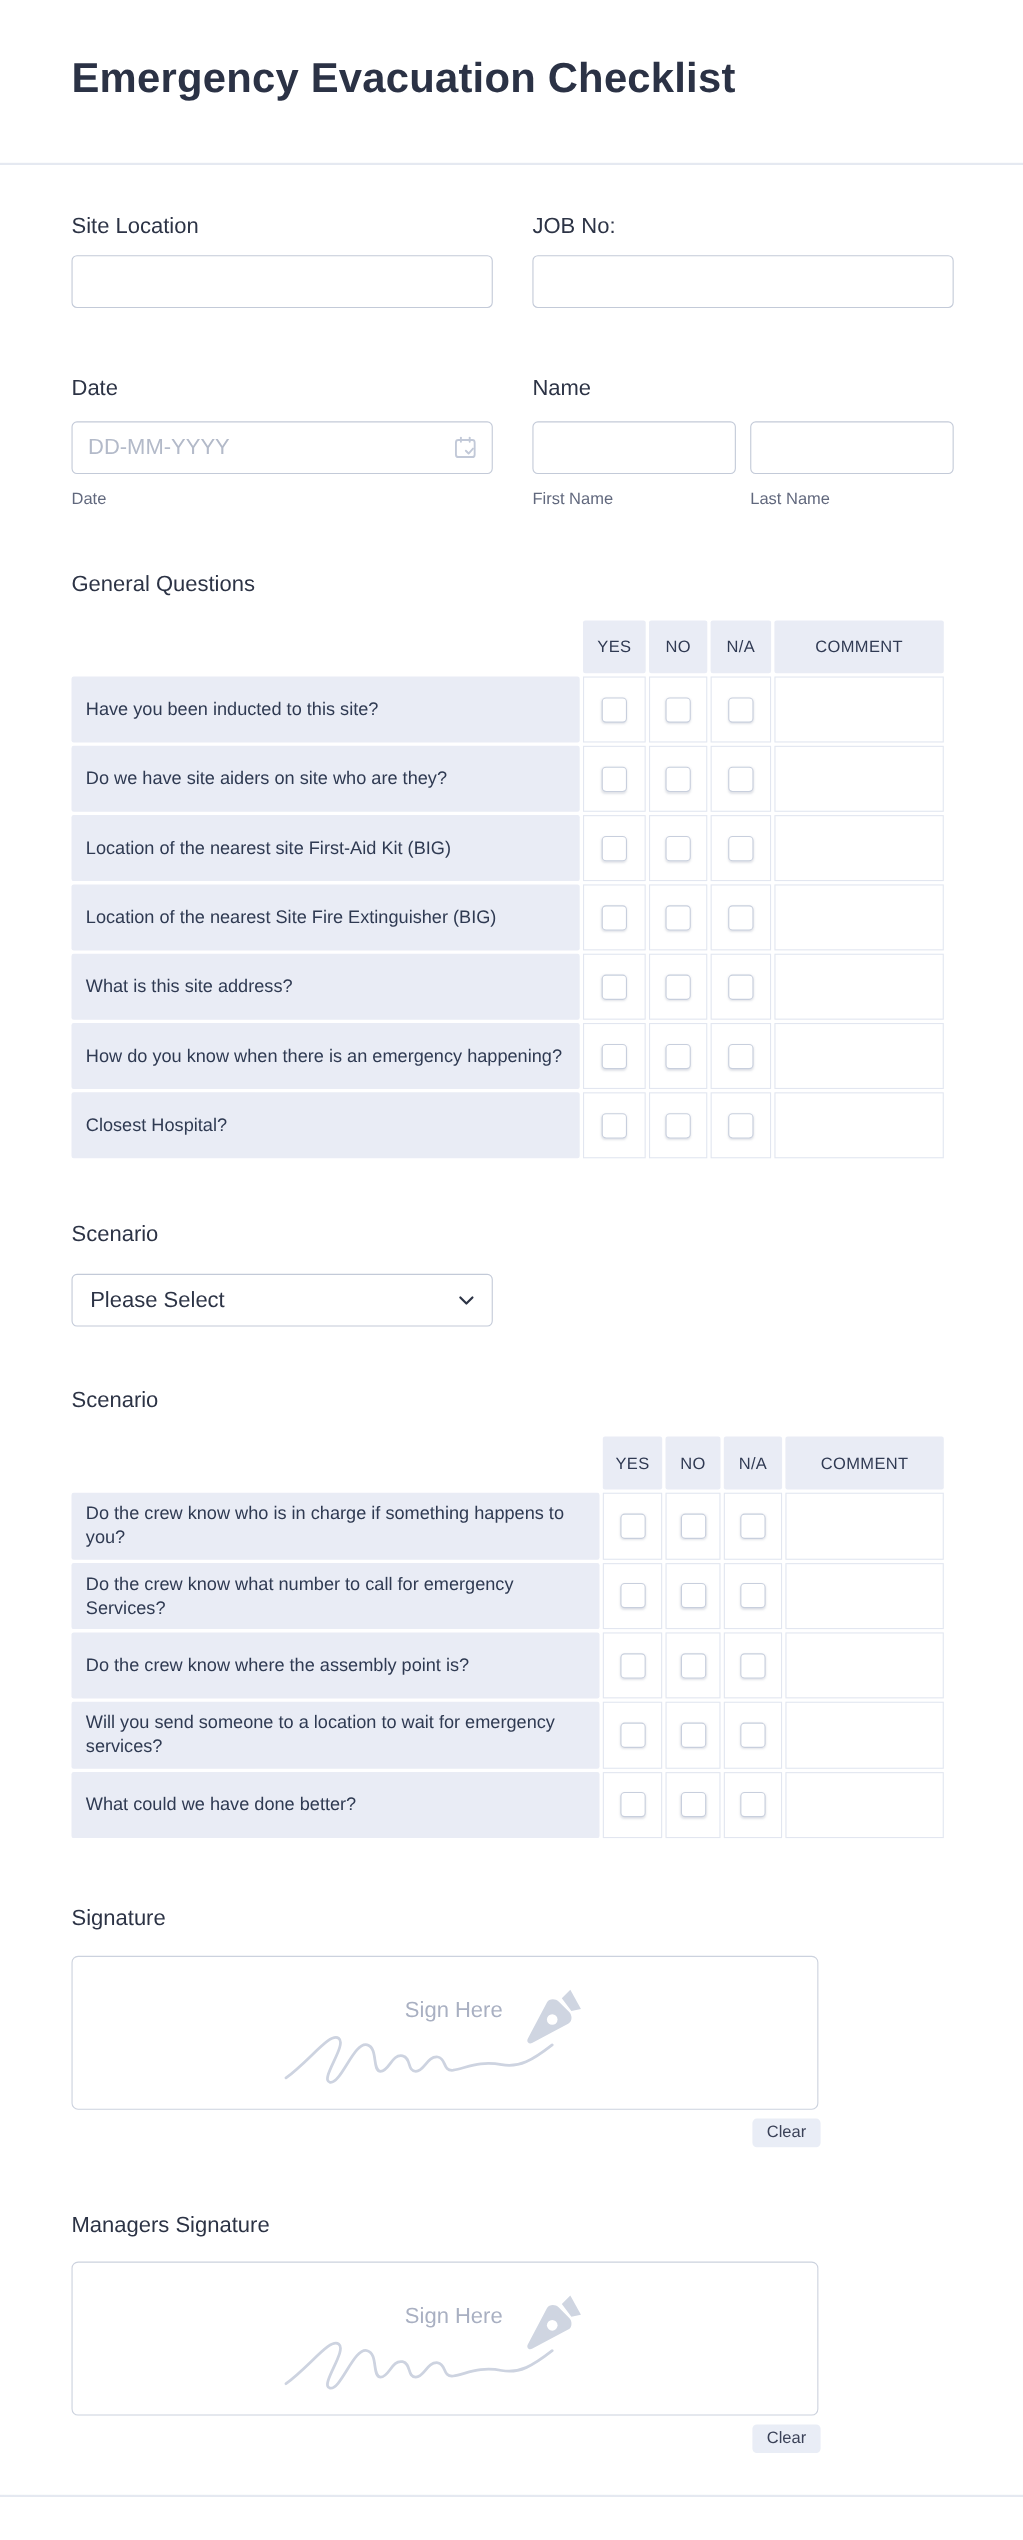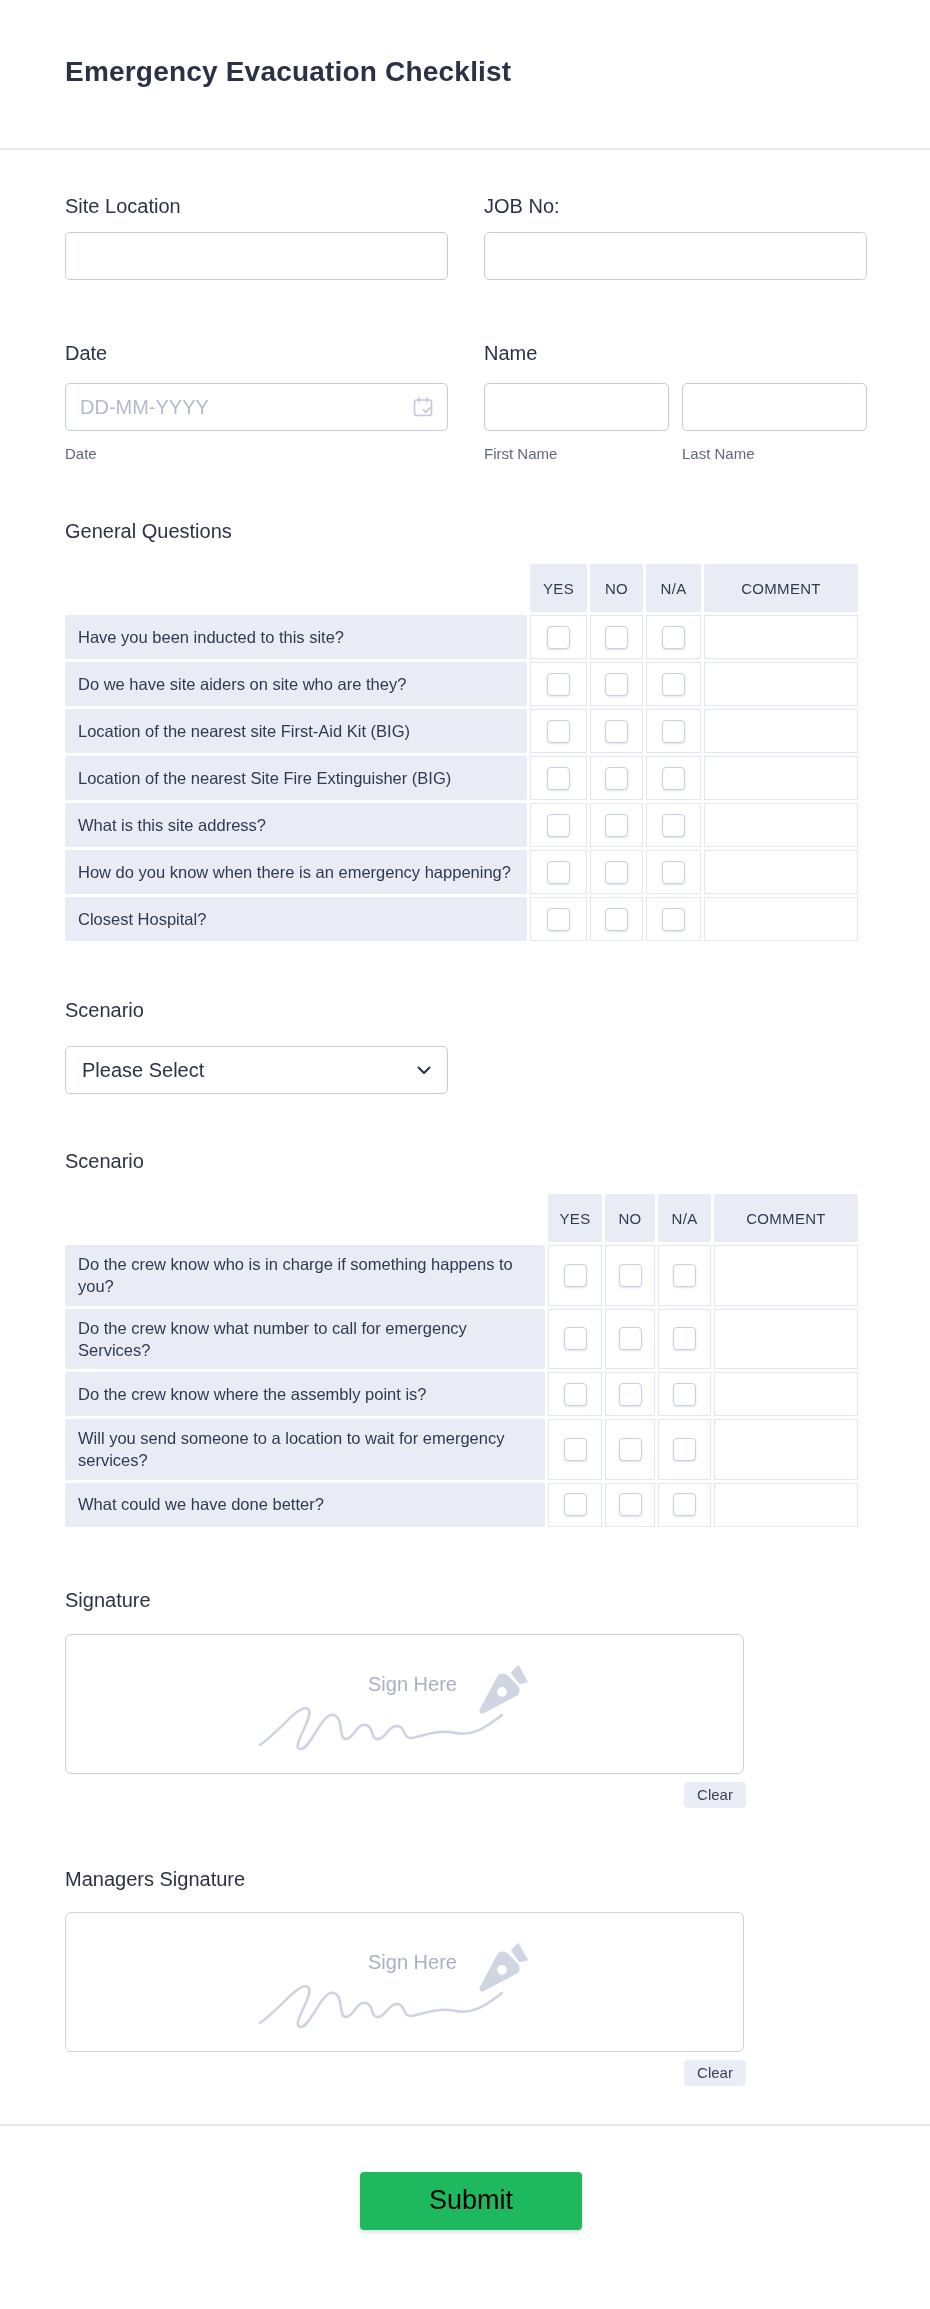--- a/index.html
+++ b/index.html
@@ -5,21 +5,21 @@
   * { box-sizing: border-box; margin: 0; padding: 0; }
   html,body { width: 930px; background: #ffffff; }
   body {
     height: 2309px;
     overflow: hidden;
     font-family: "Liberation Sans", "DejaVu Sans", sans-serif;
     color: #2c3345;
   }
   
   .form-header { padding: 50px 65px 54px 65px; border-bottom: 2px solid #e5e9f1; }
-  .form-title { font-size: 28px; line-height: 44px; font-weight: 700; color: #2b3245; letter-spacing: .2px; }
+  .form-title { font-size: 38px; line-height: 44px; font-weight: 700; color: #2b3245; letter-spacing: .2px; }
 
   .content { padding: 0 65px; }
 
   
   .field-label { font-size: 20px; line-height: 24px; font-weight: 500; color: #2c3345; }
   .sub-label { font-size: 15px; line-height: 18px; color: #61687d; margin-top: 14px; }
   .text-input {
     width: 100%; height: 48px; border: 1px solid #c3cad8; border-radius: 5px;
     background: #fff; font-size: 20px; color: #2c3345; padding: 0 14px; outline: none;
     font-family: inherit;
@@ -46,21 +46,21 @@
   .h-sig { margin-top: 58px; }
   .h-msig { margin-top: 59px; }
 
   
   table.matrix { border-collapse: separate; border-spacing: 3px; margin-left: -3px; margin-top: 18px; }
   table.matrix th {
     background: #e9ecf5; height: 48px; font-size: 15px; font-weight: 500;
     color: #303a53; text-align: center; letter-spacing: .3px; border-radius: 2px;
   }
   table.matrix th.blank { background: transparent; }
-  table.matrix td { height: 44px; vertical-align: middle; }
+  table.matrix td { height: 60px; vertical-align: middle; }
   table.matrix td.q {
     background: #e9ecf5; font-size: 16.5px; line-height: 1.35; color: #2f3a52;
     padding: 8px 6px 8px 13px; border-radius: 2px;
   }
   table.matrix td.c, table.matrix td.m { background: #fff; border: 1px solid #e2e6f0; text-align: center; }
   table.matrix input[type="checkbox"] {
     appearance: none; -webkit-appearance: none; width: 23px; height: 23px; display: inline-block;
     border: 1px solid #c8cfdd; border-radius: 4px; background: #fff; vertical-align: middle;
     box-shadow: 0 1px 2px rgba(86,98,130,.18); cursor: pointer;
   }

